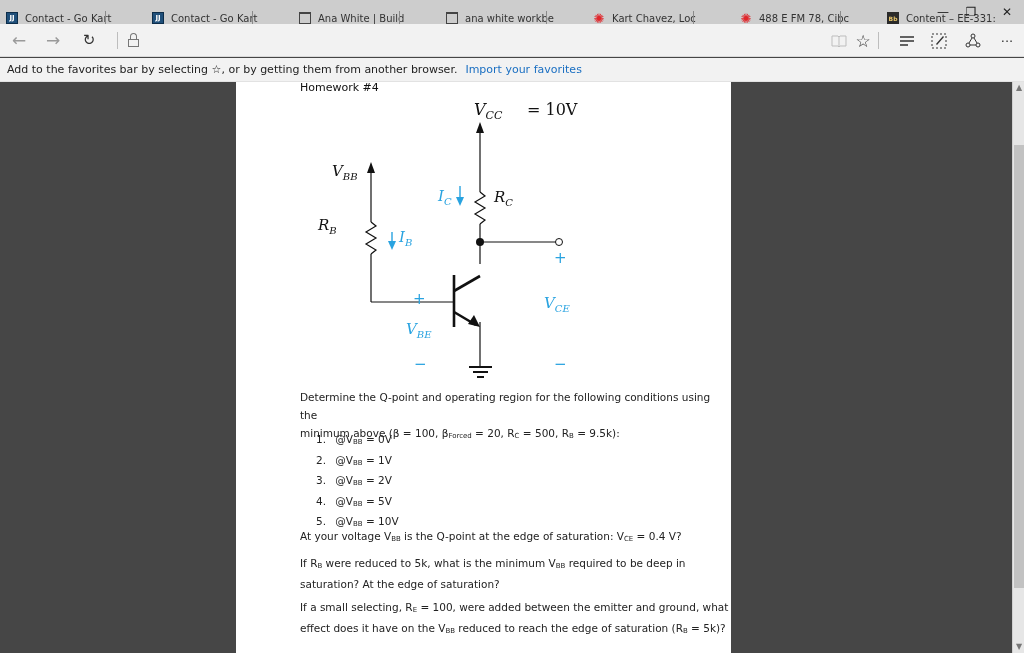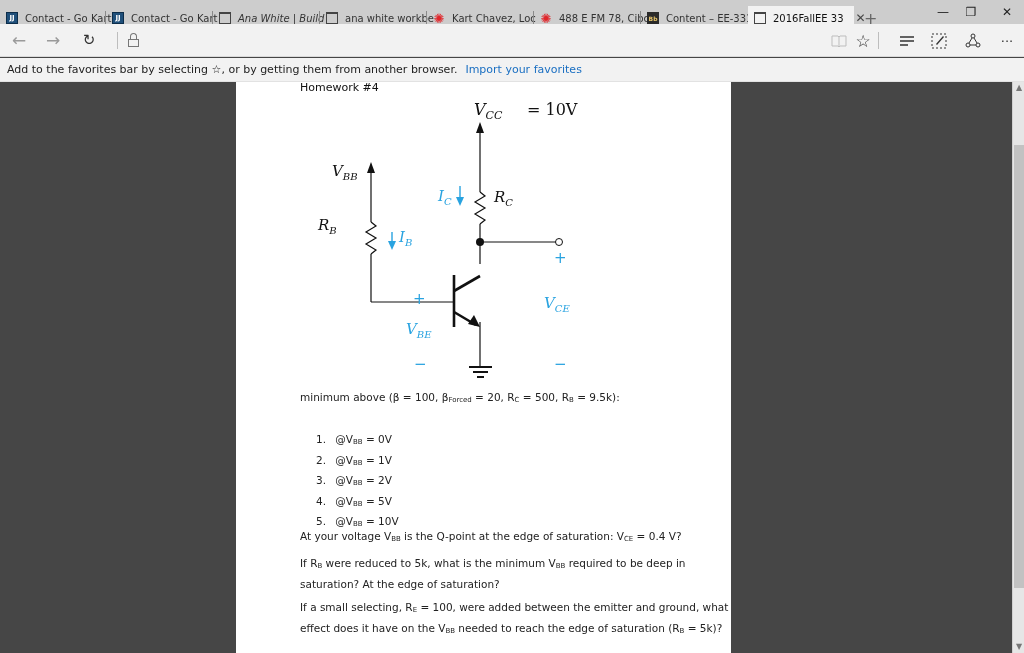--- a/index.html
+++ b/index.html
@@ -1,19 +1,19 @@
 <!DOCTYPE html>
 <html><head>
 <meta charset="utf-8">
 <style>
   * { box-sizing: border-box; margin: 0; padding: 0; }
   html, body { width: 1024px; height: 653px; overflow: hidden; background: #464646; font-family: "DejaVu Sans", sans-serif; }
 
   
-  .tabstrip { position: absolute; left: 0; top: 0; width: 1024px; height: 36px; background: #cdcdcd; display: flex; align-items: center; }
+  .tabstrip { position: absolute; left: 0; top: 0; width: 1024px; height: 36px; background: #cdcdcd; display: flex; align-items: center; gap: 40px; }
   .tab { height: 24px; display: flex; align-items: center; padding: 0 6px; font-size: 10px; color: #333; white-space: nowrap; position: relative; }
   .tab .sep { position: absolute; right: 0; top: 5px; height: 14px; width: 1px; background: #8a8a8a; }
   .tab.active { background: #f2f2f2; color: #111; }
   .tab .ticon { width: 12px; height: 12px; margin-right: 7px; display: inline-flex; align-items: center; justify-content: center; flex: none; }
   .ico-jj { background: #1f4f7a; color: #fff; font-size: 7px; font-weight: bold; border: 1px solid #0c2d4a; }
   .ico-page { border: 1px solid #444; border-top-width: 2px; width: 12px; height: 10px; background: transparent; }
   .ico-bb { background: #2a2a2a; color: #e6c46a; font-size: 6px; font-weight: bold; width: 14px; height: 10px; }
   .tab .close { margin-left: 12px; font-size: 12px; color: #444; }
   .newtab { font-size: 16px; color: #666; margin-left: 10px; }
   .winctl { position: absolute; top: 0; height: 24px; display: flex; align-items: center; justify-content: center; width: 46px; color: #222; font-size: 12px; }
@@ -59,21 +59,21 @@
   <div class="tab" style="width:106px;">
     <span class="ticon ico-jj">JJ</span>
     <span>Contact - Go Kart</span>
     <span class="sep"></span>
   </div>
   <div class="tab" style="width:107px;">
     <span class="ticon ico-jj">JJ</span>
     <span>Contact - Go Kart</span>
     <span class="sep"></span>
   </div>
-  <div class="tab" style="width:107px;font-style:italic;">
+  <div class="tab" style="width:107px;">
     <span class="ticon ico-page"></span>
     <span>Ana White | Build</span>
     <span class="sep"></span>
   </div>
   <div class="tab" style="width:107px;">
     <span class="ticon ico-page"></span>
     <span>ana white workbe</span>
     <span class="sep"></span>
   </div>
   <div class="tab" style="width:107px;">
@@ -210,20 +210,21 @@
       </g>
       <g font-family="DejaVu Sans, sans-serif" fill="#29a3e0" font-size="15">
         <text x="177" y="222">+</text>
         <text x="178" y="287">−</text>
         <text x="318" y="181">+</text>
         <text x="318" y="287">−</text>
       </g>
     </svg>
 
     <div class="para" style="top:306px;">
+      <div>Determine the Q-point and operating region for the following conditions using the</div>
       <div><span>minimum above (β = 100, β</span><sub>Forced</sub><span> = 20, R</span><sub>C</sub><span> = 500, R</span><sub>B</sub><span> = 9.5k):</span></div>
     </div>
 
     <div class="list">
       <div><span class="num">1.</span> <span>@V</span><sub>BB</sub><span> = 0V</span></div>
       <div><span class="num">2.</span> <span>@V</span><sub>BB</sub><span> = 1V</span></div>
       <div><span class="num">3.</span> <span>@V</span><sub>BB</sub><span> = 2V</span></div>
       <div><span class="num">4.</span> <span>@V</span><sub>BB</sub><span> = 5V</span></div>
       <div><span class="num">5.</span> <span>@V</span><sub>BB</sub><span> = 10V</span></div>
     </div>
@@ -232,21 +233,21 @@
       <span>At your voltage V</span><sub>BB</sub><span> is the Q-point at the edge of saturation: V</span><sub>CE</sub><span> = 0.4 V?</span>
     </div>
 
     <div class="para" style="top:472px;">
       <div><span>If R</span><sub>B</sub><span> were reduced to 5k, what is the minimum V</span><sub>BB</sub><span> required to be deep in</span></div>
       <div>saturation?  At the edge of saturation?</div>
     </div>
 
     <div class="para" style="top:516px;">
       <div><span>If a small selecting, R</span><sub>E</sub><span> = 100, were added between the emitter and ground, what</span></div>
-      <div><span>effect does it have on the V</span><sub>BB</sub><span> needed to reach the edge of saturation (R</span><sub>B</sub><span> = 5k)?</span></div>
+      <div><span>effect does it have on the V</span><sub>BB</sub><span> reduced to reach the edge of saturation (R</span><sub>B</sub><span> = 5k)?</span></div>
     </div>
   </div>
 </div>
 
 <div class="scrollbar">
   <div class="scroll-up">▲</div>
   <div class="scroll-thumb"></div>
   <div class="scroll-down">▼</div>
 </div>
 

